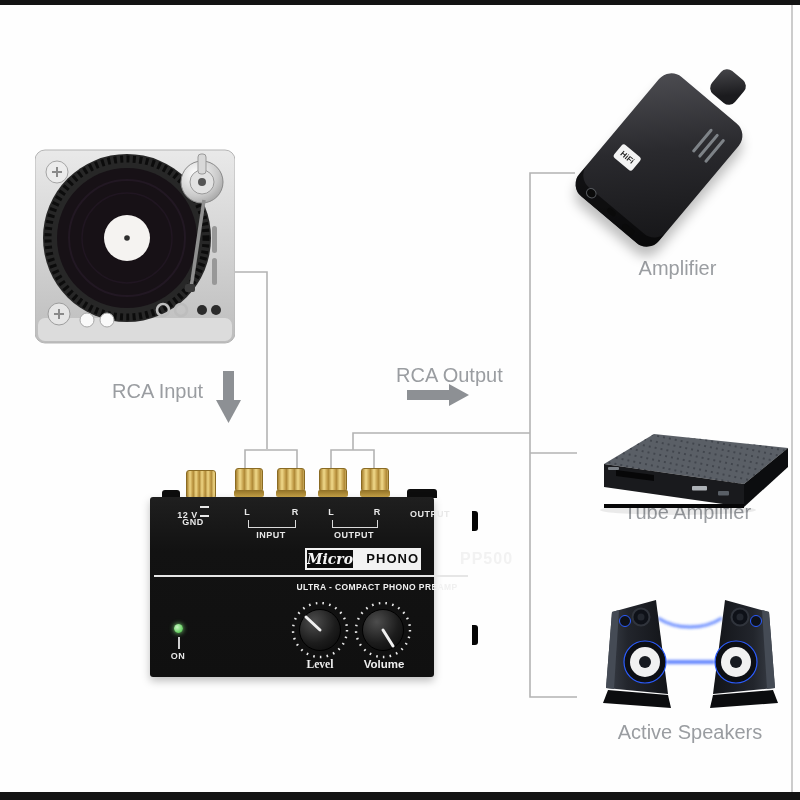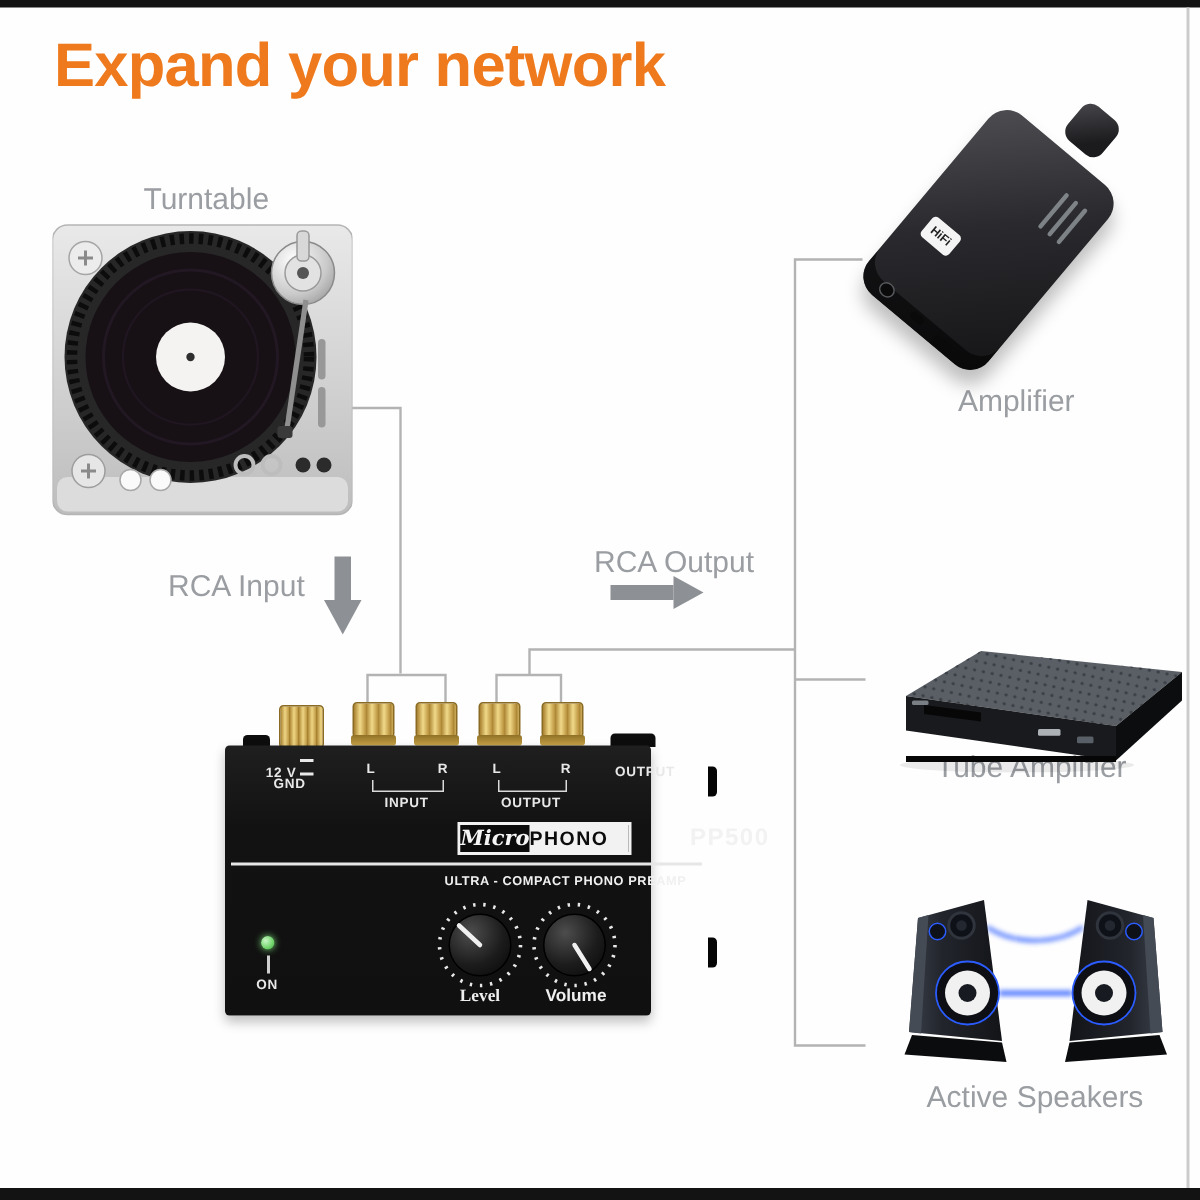--- a/index.html
+++ b/index.html
@@ -53,21 +53,21 @@
   .ub-in{left:98px;top:23px;width:46px;} .ub-out{left:182px;top:23px;width:44px;}
   .lbl-input{left:91px;top:33px;width:60px;}
   .lbl-output{left:174px;top:33px;width:60px;}
   .lbl-jackout{left:245px;top:12px;width:70px;}
   .divider{position:absolute;left:4px;top:78px;width:314px;height:2px;background:#e6e6e6;}
   .logo-box{position:absolute;left:155px;top:51px;height:22px;display:flex;
             border:2px solid #f2f2f2;box-sizing:border-box;}
   .logo-script{background:#0c0c0c;color:#f5f5f5;font-family:"DejaVu Serif",serif;
      font-style:italic;font-weight:bold;font-size:14px;width:46px;text-align:center;line-height:18px;}
   .logo-brand{background:#f2f2f2;color:#0c0c0c;font-weight:bold;font-size:13px;width:66px;
-     text-align:left;line-height:18px;letter-spacing:1px;}
+     text-align:right;line-height:18px;letter-spacing:1px;}
   .logo-model{position:absolute;left:276px;top:53px;color:#f2f2f2;font-weight:bold;
      font-size:16px;letter-spacing:1px;margin-left:34px;}
   .tagline{left:143px;top:85px;width:168px;font-size:8.5px;letter-spacing:0.4px;color:#f0f0f0;}
   .led{position:absolute;left:24px;top:127px;width:9px;height:9px;border-radius:50%;
        background:radial-gradient(circle at 35% 35%,#c9f7c4,#6fd46a 60%,#3f9c3c);
        box-shadow:0 0 5px #7ee27a;}
   .led-line{position:absolute;left:28px;top:140px;width:1.5px;height:12px;background:#cfcfcf;}
   .lbl-on{left:18px;top:154px;width:20px;font-size:9px;}
   .knob-label{color:#efefef;font-weight:bold;font-size:11.5px;text-align:center;position:absolute;}
   .lbl-level{left:146px;top:161px;width:48px;font-family:Liberation Serif, serif;}
@@ -94,42 +94,40 @@
 </style>
 </head>
 <body>
 
 <div id="stage">
 
   <div class="abs bar-top"></div>
   <div class="abs bar-bottom"></div>
   <div class="abs edge-right"></div>
 
-  <div class="abs title">Expand your network</div>
 
   <svg class="abs" style="left:0;top:0;" width="800" height="800" viewBox="0 0 800 800">
     <g fill="none" stroke="#b3b3b3" stroke-width="1.6">
       <path d="M230,272 H267 V449"></path>
       <path d="M245,468 V450 H297 V468"></path>
       <path d="M331,468 V450 H374 V468"></path>
       <path d="M353,450 V433 H530"></path>
       <path d="M575,173 H530 V697 H577"></path>
       <path d="M530,453 H577"></path>
     </g>
     <g fill="#8d9094">
       <rect x="223" y="371" width="11" height="29"></rect>
       <polygon points="216,400 241,400 228.5,423"></polygon>
     </g>
     <g fill="#8d9094">
       <rect x="407" y="390" width="42" height="10"></rect>
       <polygon points="449,384 449,406 469,395"></polygon>
     </g>
   </svg>
 
-  <div class="abs caption cap-turntable">Turntable</div>
   <div class="abs caption cap-amplifier">Amplifier</div>
   <div class="abs caption cap-tubeamp">Tube Amplifier</div>
   <div class="abs caption cap-speakers">Active Speakers</div>
   <div class="abs caption cap-rcain">RCA Input</div>
   <div class="abs caption cap-rcaout">RCA Output</div>
 
   <svg class="abs" style="left:35px;top:148px;" width="200" height="197" viewBox="0 0 200 197">
     <defs>
       <linearGradient id="silver" x1="0" y1="0" x2="0" y2="1">
         <stop offset="0" stop-color="#e9e9e9"></stop>

